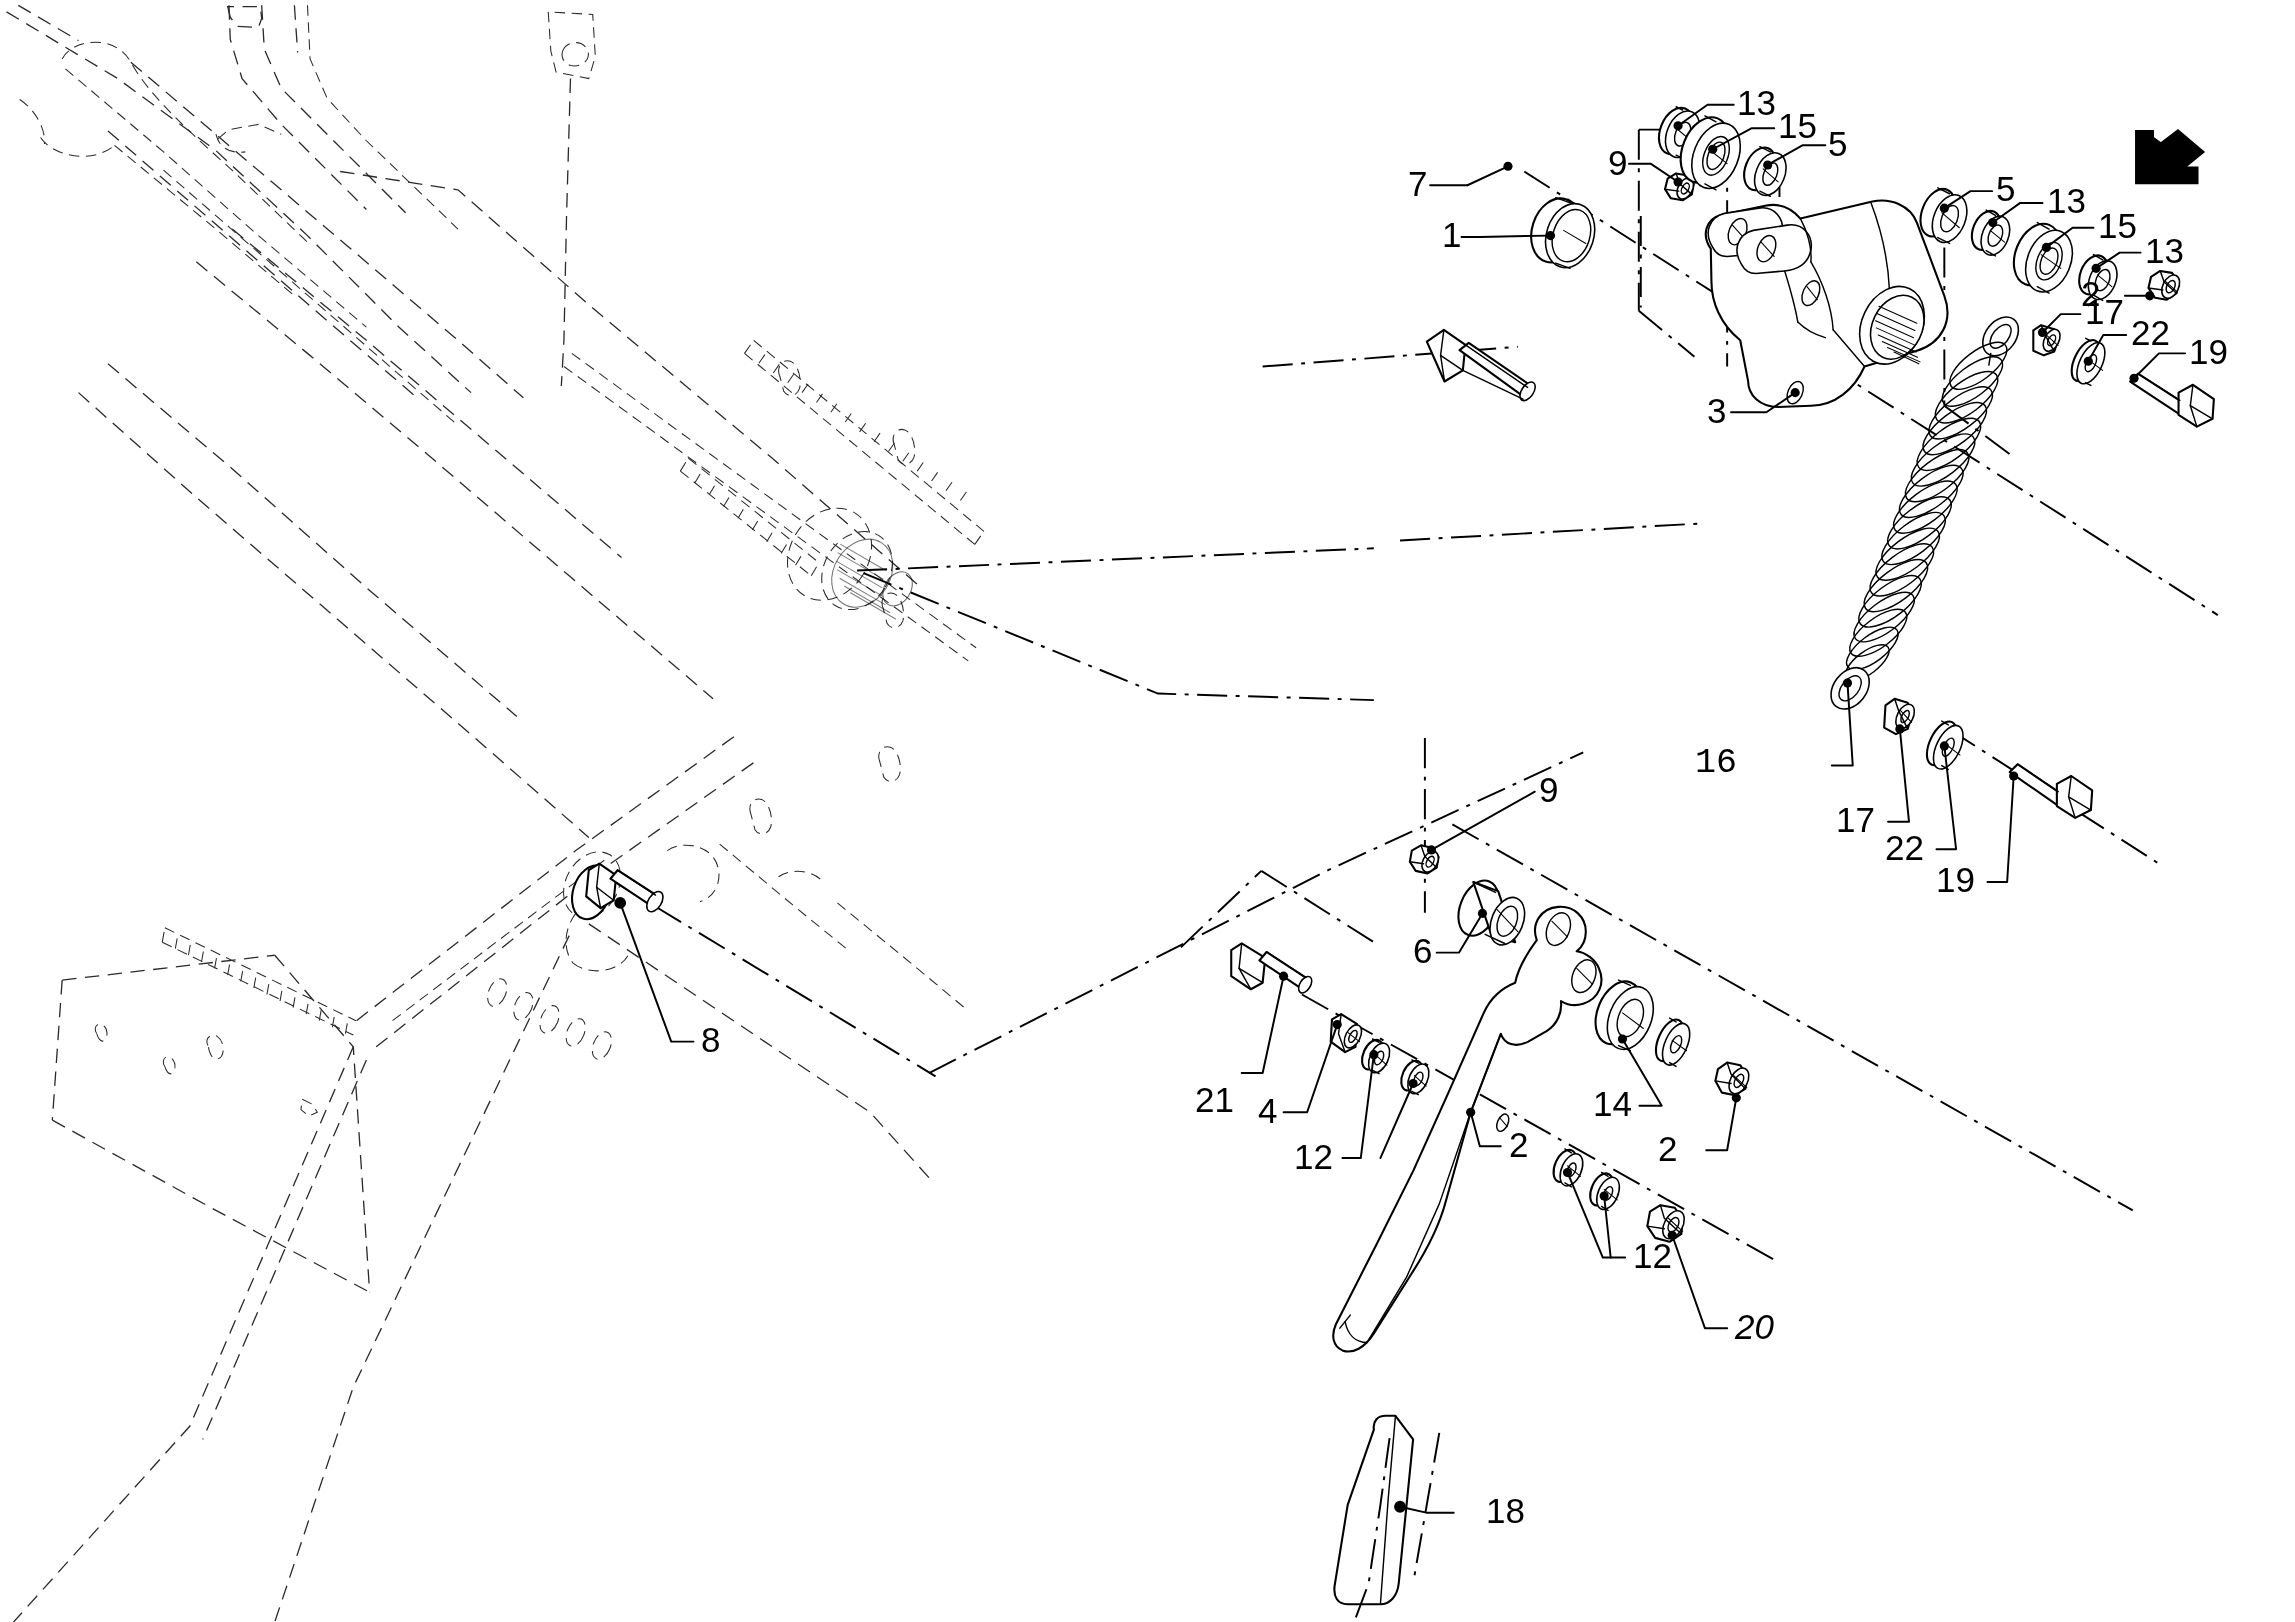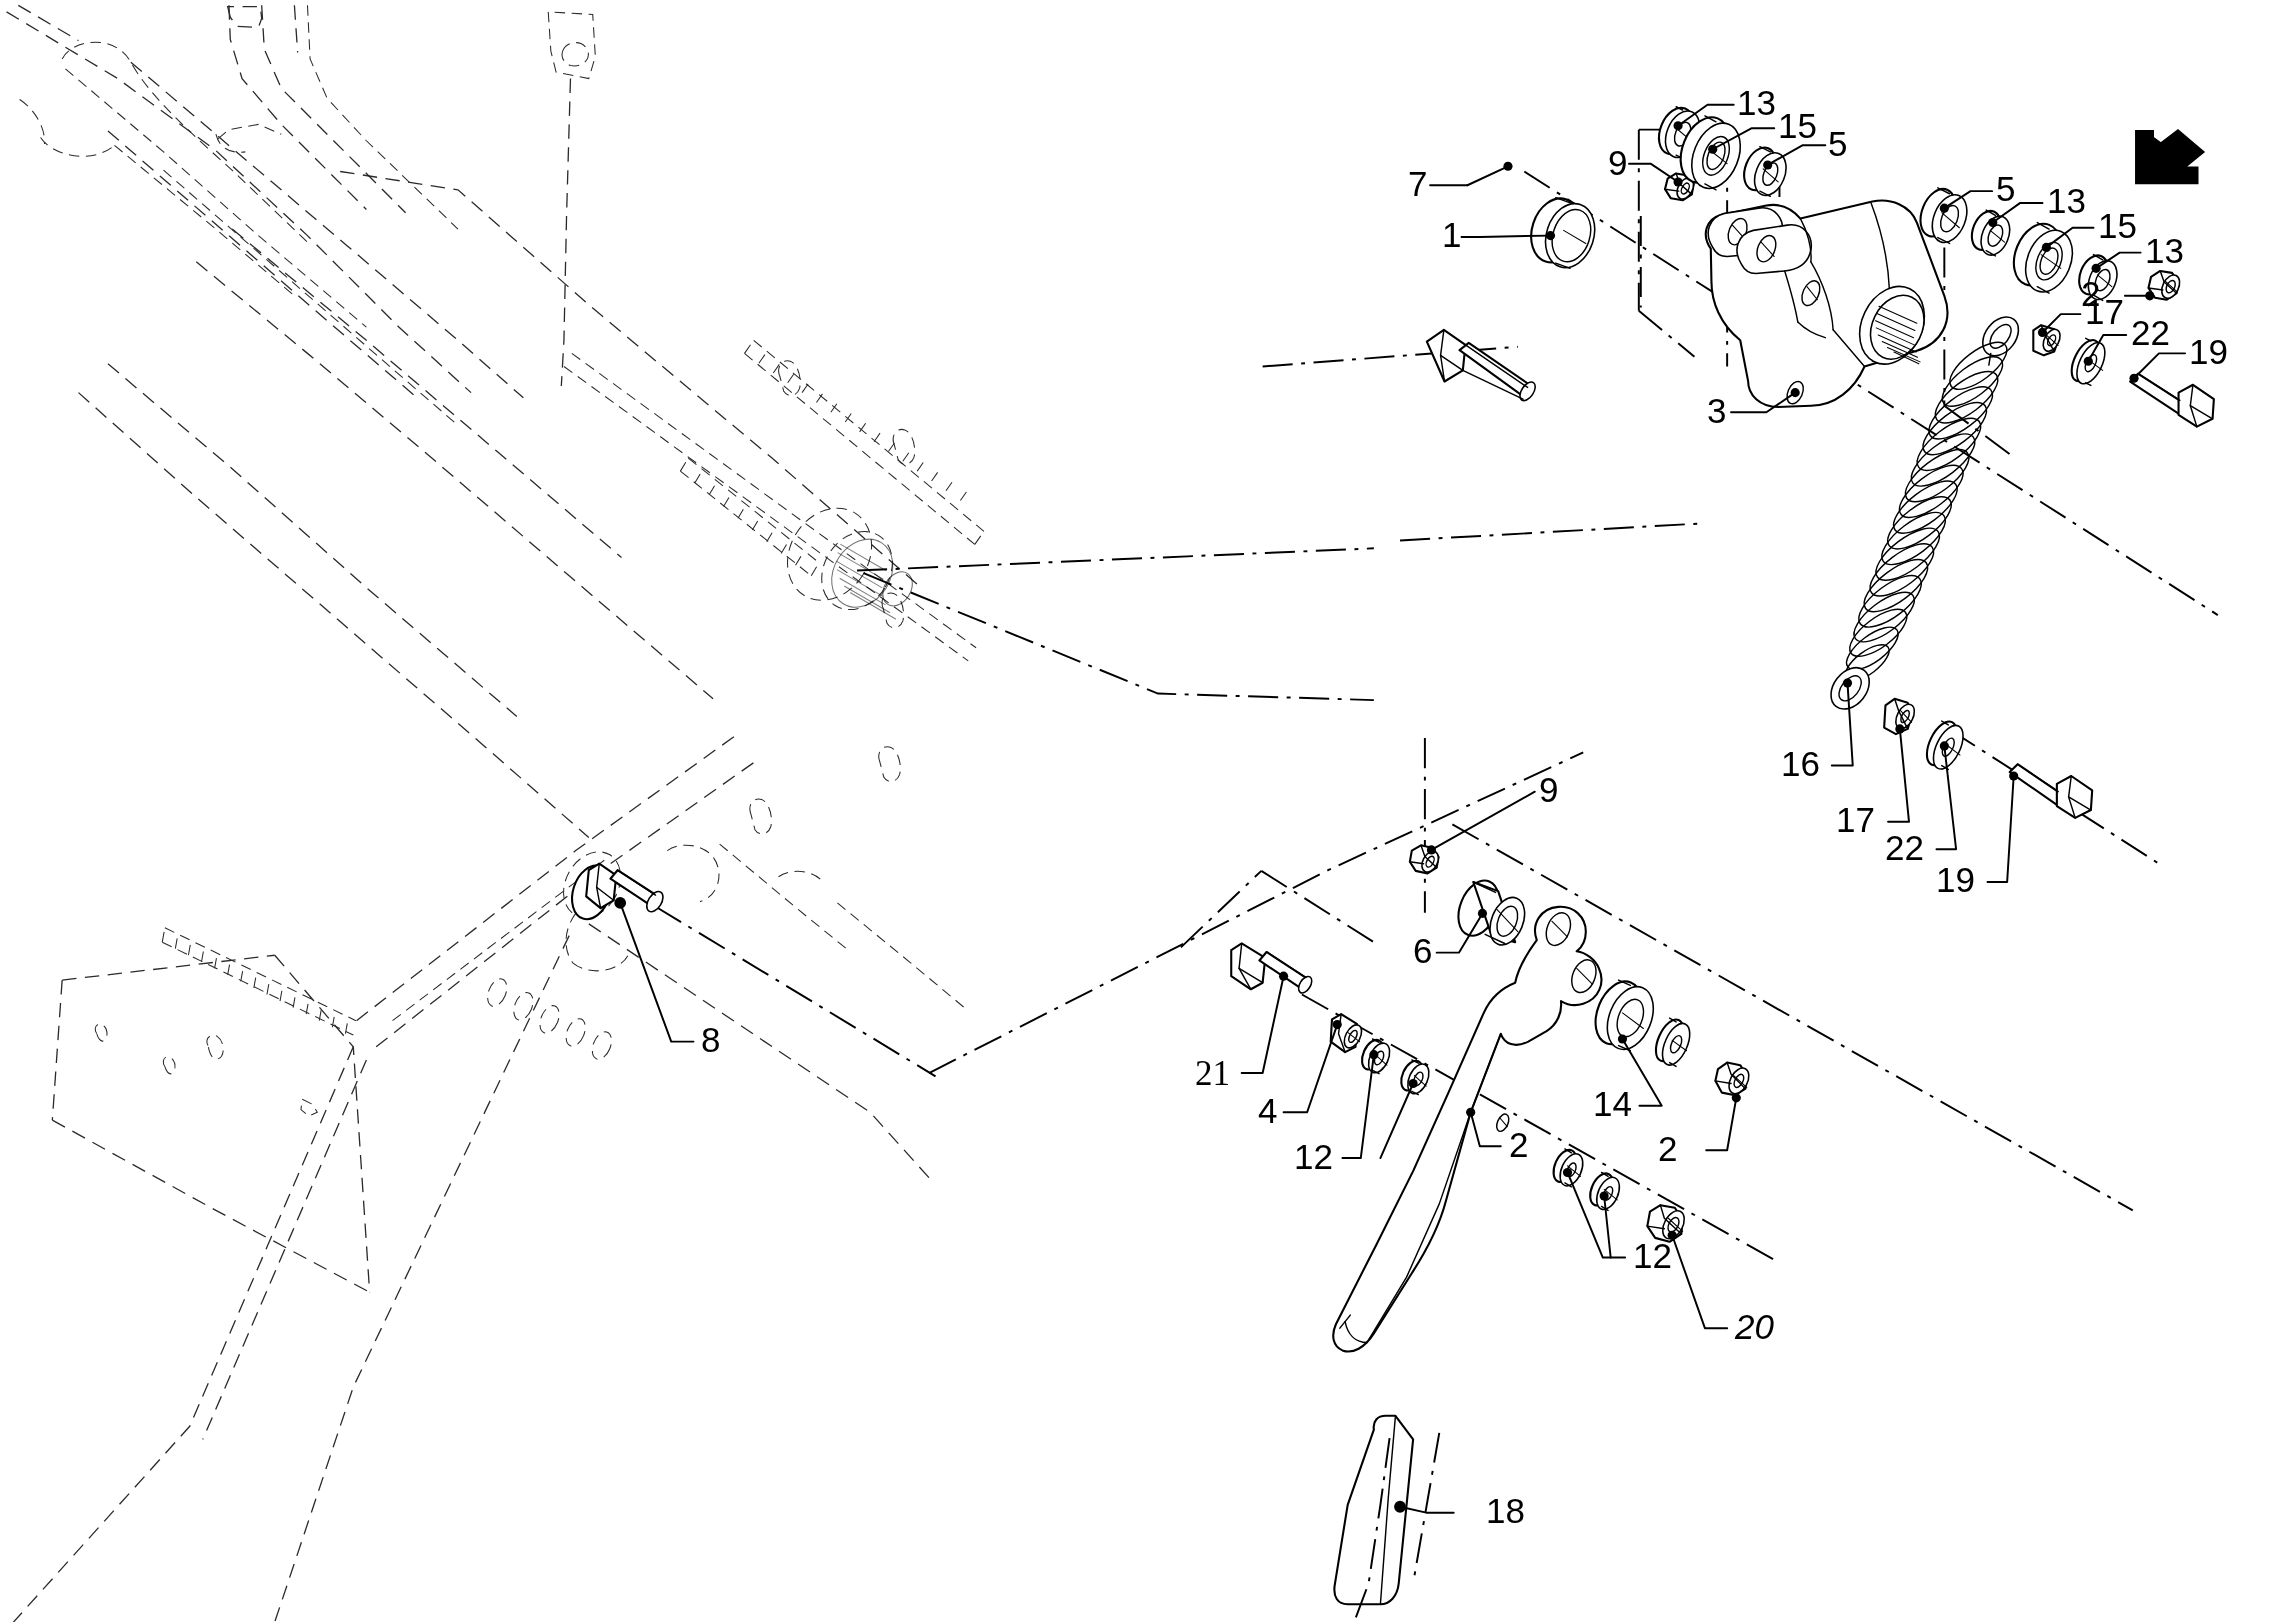--- a/index.html
+++ b/index.html
@@ -730,26 +730,26 @@
   <div class="calloutlbl" style="left:2098px;top:208px;">15</div>
   <div class="calloutlbl" style="left:2145px;top:233px;">13</div>
   <div class="calloutlbl" style="left:1442px;top:217px;">1</div>
   <div class="calloutlbl" style="left:2081px;top:276px;">2</div>
   <div class="calloutlbl" style="left:1707px;top:393px;">3</div>
   <div class="calloutlbl" style="left:1539px;top:772px;">9</div>
   <div class="calloutlbl" style="left:2085px;top:294px;">17</div>
   <div class="calloutlbl" style="left:2131px;top:315px;">22</div>
   <div class="calloutlbl" style="left:2189px;top:334px;">19</div>
   <div class="calloutlbl" style="left:1413px;top:933px;">6</div>
-  <div class="calloutlbl" style="left:1195px;top:1056px;font-family:Liberation Serif, serif;">21</div>
+  <div class="calloutlbl" style="left:1195px;top:1082px;">21</div>
   <div class="calloutlbl" style="left:1258px;top:1093px;">4</div>
   <div class="calloutlbl" style="left:1294px;top:1139px;">12</div>
   <div class="calloutlbl" style="left:1593px;top:1086px;">14</div>
   <div class="calloutlbl" style="left:1658px;top:1131px;">2</div>
-  <div class="calloutlbl" style="left:1781px;top:746px;">16</div>
+  <div class="calloutlbl" style="left:1695px;top:746px;font-family:Liberation Mono, monospace;">16</div>
   <div class="calloutlbl" style="left:1836px;top:802px;">17</div>
   <div class="calloutlbl" style="left:1885px;top:830px;">22</div>
   <div class="calloutlbl" style="left:1936px;top:862px;">19</div>
   <div class="calloutlbl" style="left:1509px;top:1127px;">2</div>
   <div class="calloutlbl" style="left:1633px;top:1238px;">12</div>
   <div class="calloutlbl" style="left:1735px;top:1309px;font-style:italic;">20</div>
   <div class="calloutlbl" style="left:701px;top:1022px;">8</div>
   <div class="calloutlbl" style="left:1486px;top:1493px;text-align:center;">18</div>
 
 </div>

